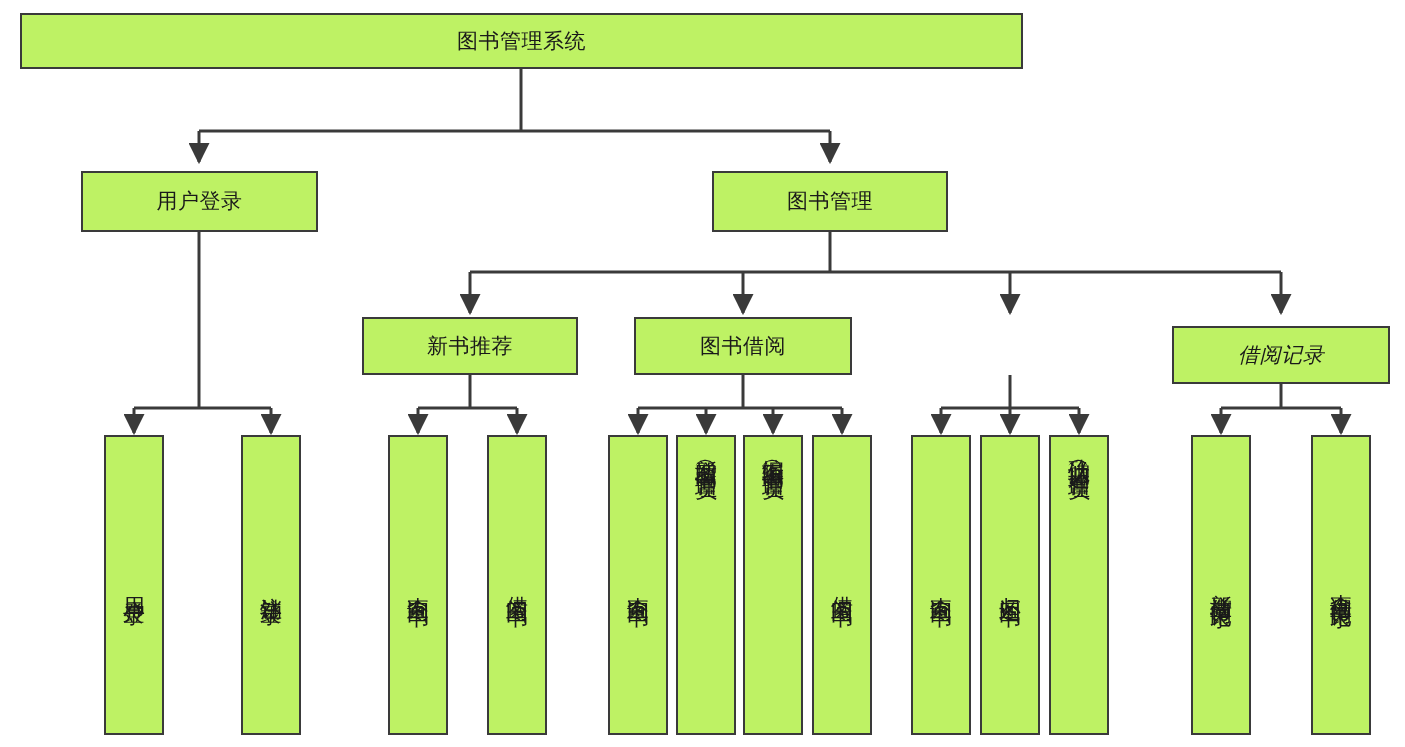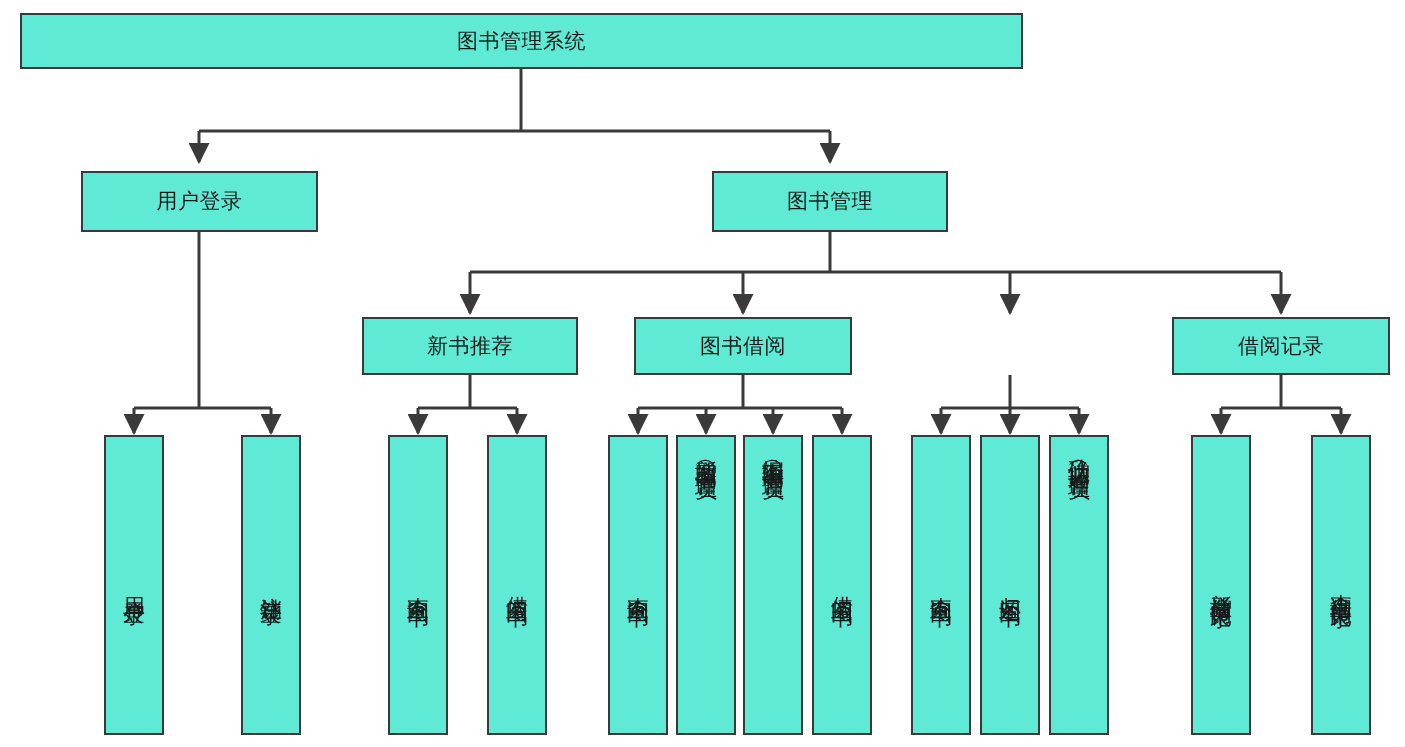--- a/index.html
+++ b/index.html
@@ -22,21 +22,21 @@
     left: 0;
     top: 0;
     width: 1405px;
     height: 747px;
     pointer-events: none;
   }
   .node {
     position: absolute;
     box-sizing: border-box;
     border: 2px solid #3a3a3a;
-    background: #5eead4;
+    background: #bef264;
     display: flex;
     align-items: center;
     justify-content: center;
     color: #1a1a1a;
     z-index: 2;
   }
   .node-label {
     display: block;
     text-align: center;
     line-height: 1.28;
@@ -139,21 +139,21 @@
   <div class="node h-node" style="left:362px; top:317px; width:216px; height:58px;">
     <span class="node-label">新书推荐</span>
   </div>
 
   <div class="node h-node" style="left:712px; top:171px; width:236px; height:61px;">
     <span class="node-label">图书管理</span>
   </div>
   <div class="node h-node" style="left:634px; top:317px; width:218px; height:58px;">
     <span class="node-label">图书借阅</span>
   </div>
-  <div class="node h-node" style="left:1172px; top:317px; width:218px; height:58px;">
+  <div class="node h-node" style="left:1172px; top:326px; width:218px; height:58px;font-style:italic;">
     <span class="node-label">借阅记录</span>
   </div>
 
   <div class="node v-node center-v" style="left:104px; top:435px; width:60px; height:300px;">
     <span class="node-label">用户登录</span>
   </div>
   <div class="node v-node center-v" style="left:241px; top:435px; width:60px; height:300px;">
     <span class="node-label">注销登录</span>
   </div>
 

